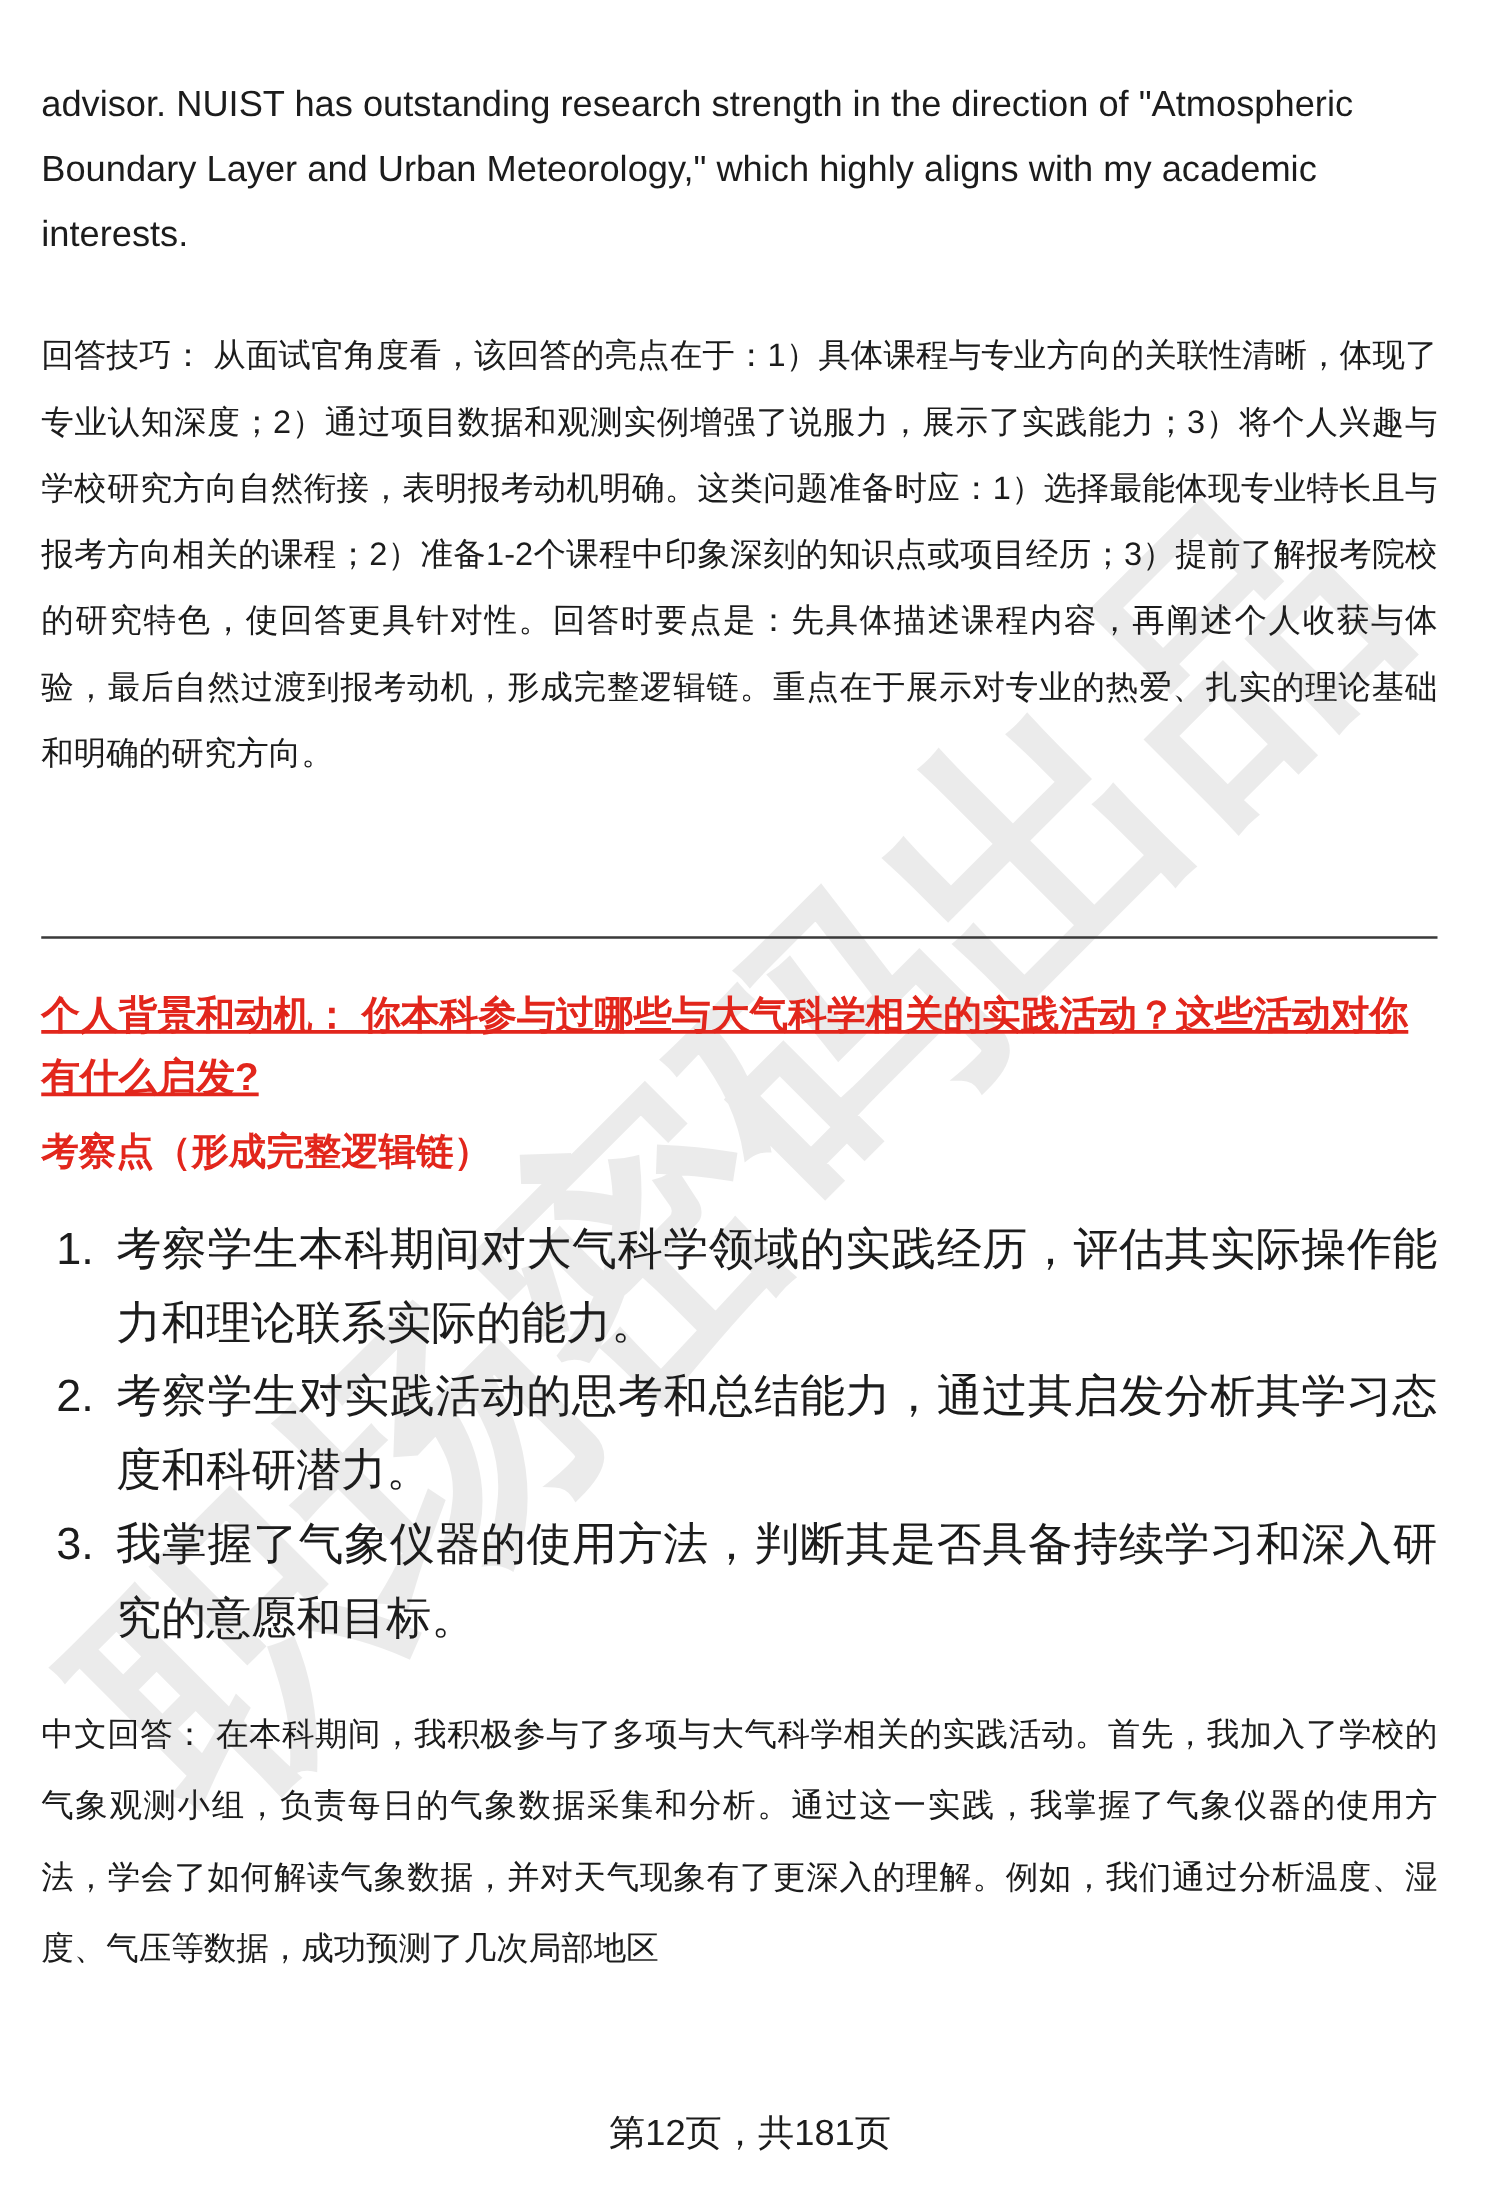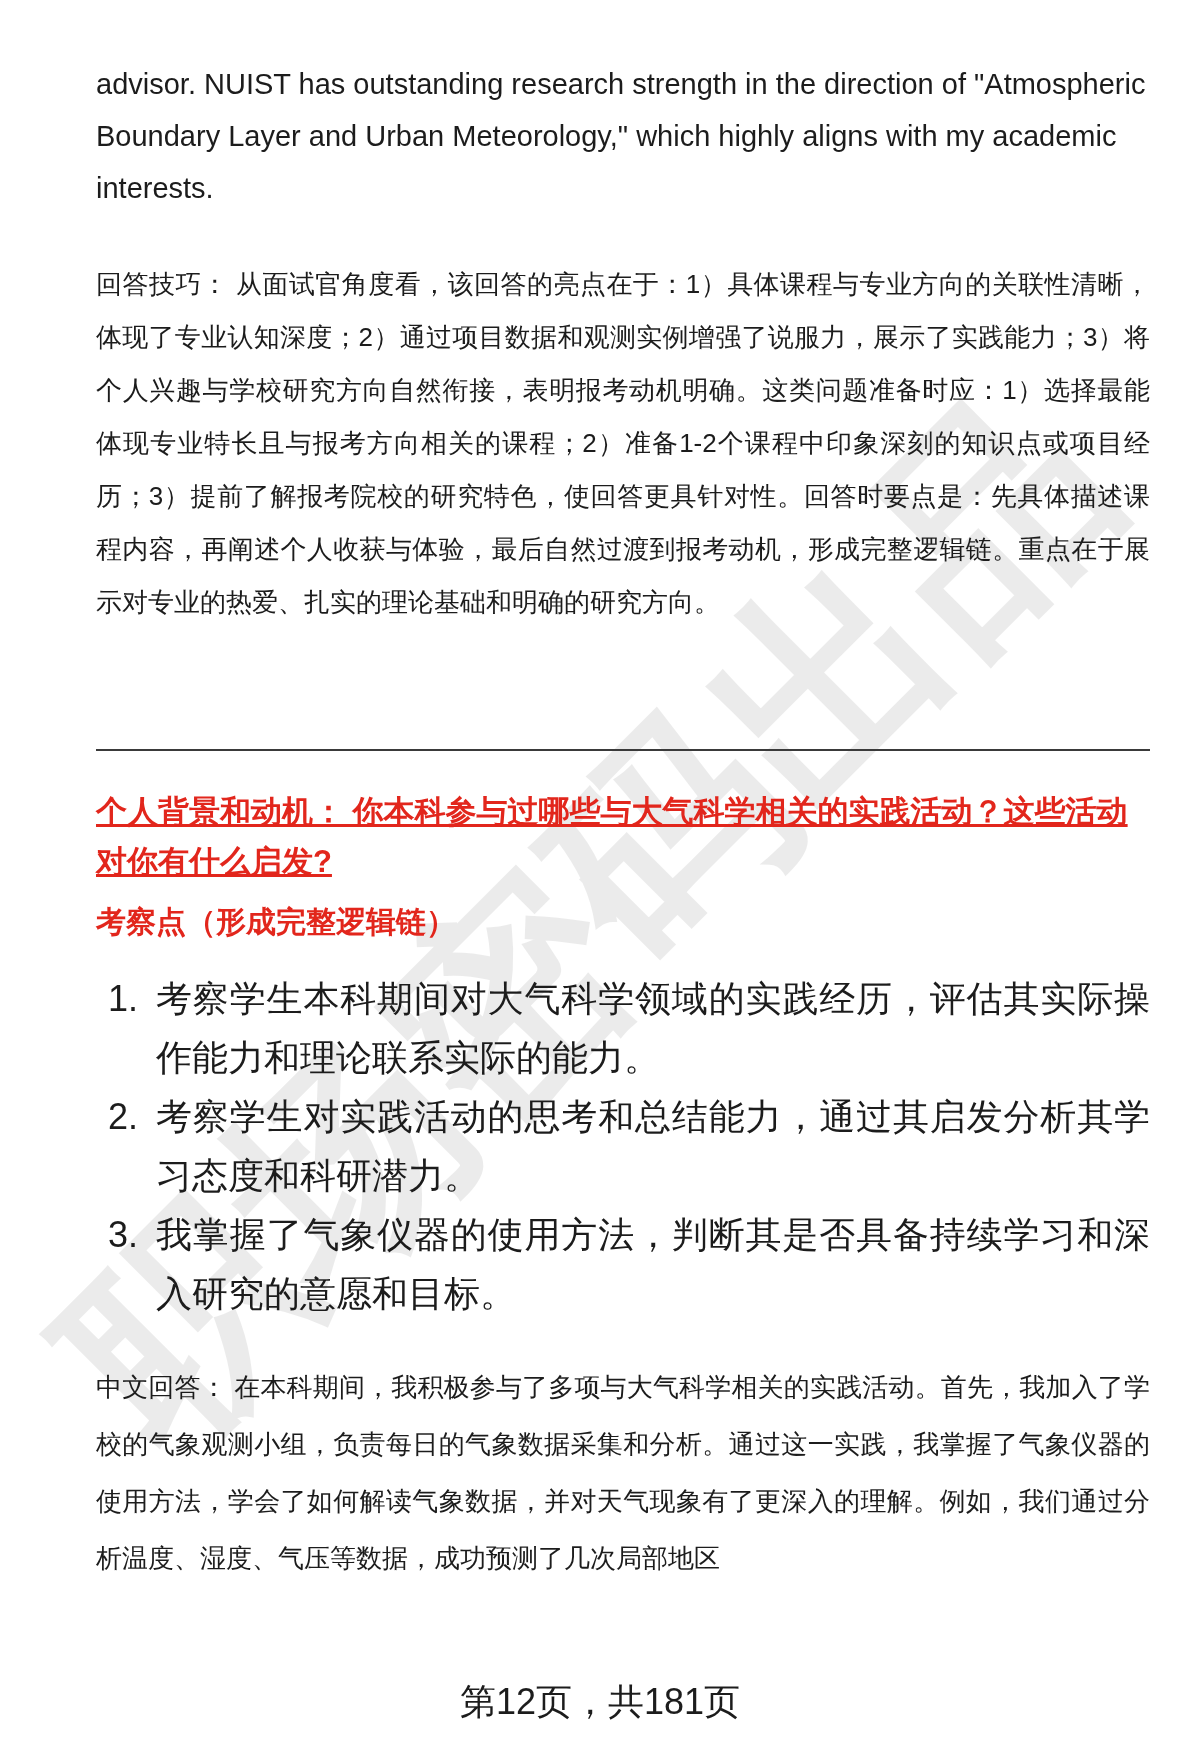--- a/index.html
+++ b/index.html
@@ -26,21 +26,21 @@
     letter-spacing: 2px;
     white-space: nowrap;
     color: var(--watermark-gray, rgba(0,0,0,0.08));
     z-index: 0;
     pointer-events: none;
     user-select: none;
   }
   .content {
     position: relative;
     z-index: 1;
-    padding: 58px 50px 0 96px;
+    padding: 58px 50px 0 33px;
   }
   .para-en {
     margin: 0;
     font-size: 29px;
     line-height: 52px;
     color: var(--body-text, #1c1c1c);
   }
   .para-zh {
     margin: 44px 0 0 0;
     font-size: 26px;
@@ -87,21 +87,21 @@
   .para-answer {
     margin-top: 36px;
     line-height: 57px;
   }
   .footer {
     position: absolute;
     left: 0;
     bottom: 28px;
     width: 100%;
     text-align: center;
-    font-size: 36px;
+    font-size: 29px;
     color: var(--body-text, #1c1c1c);
     z-index: 1;
   }
 </style>
 </head>
 <body>
 
 <div class="page">
 
   <div class="watermark">职场密码出品</div>

